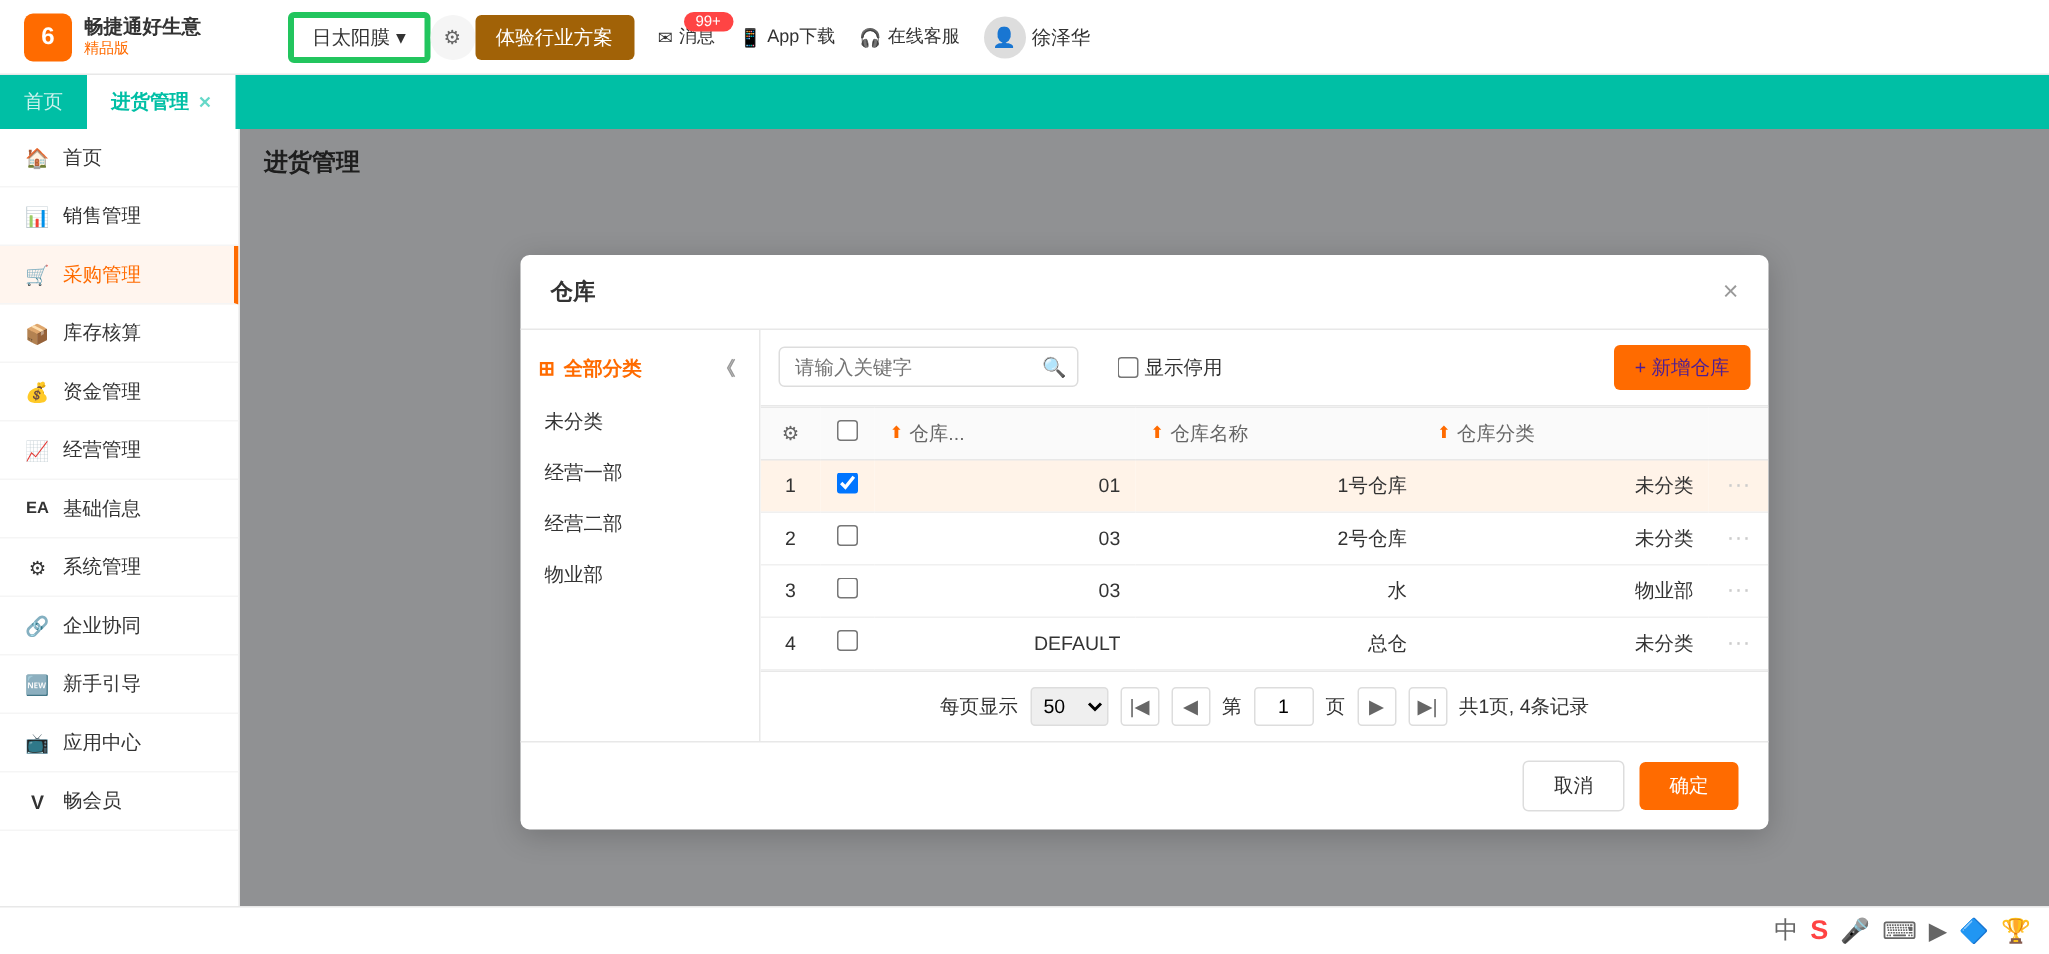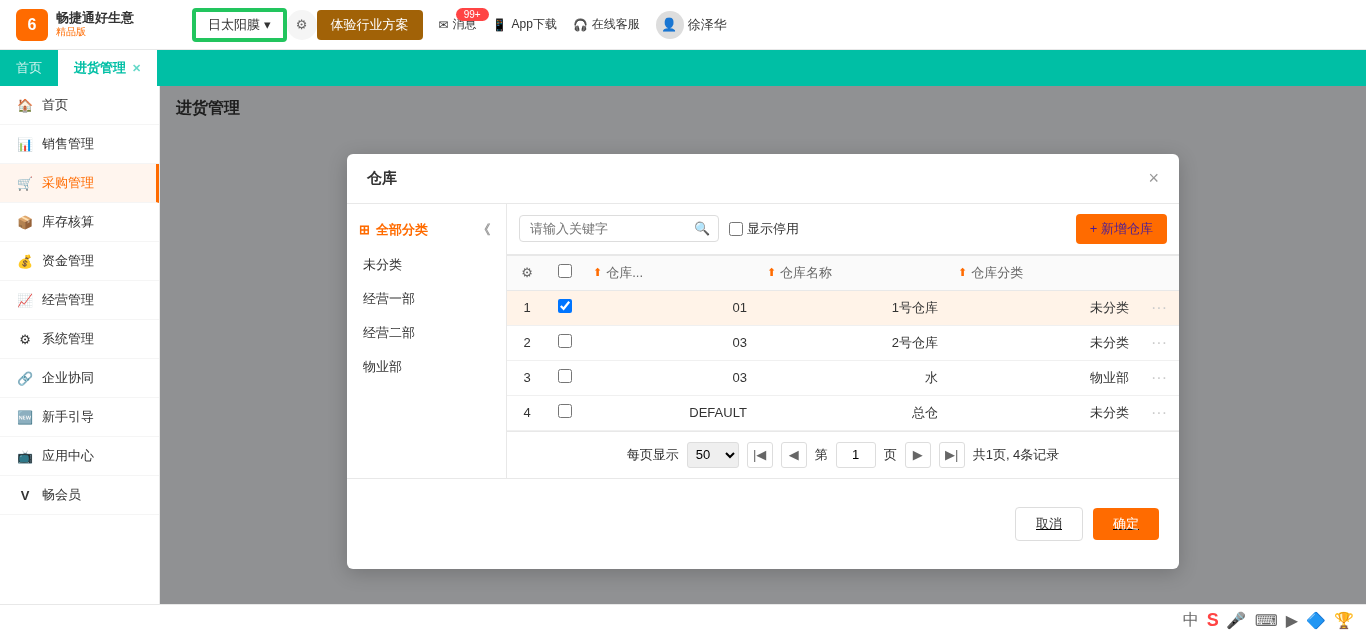--- a/index.html
+++ b/index.html
@@ -149,21 +149,21 @@
       margin-left: auto; cursor: pointer; color: #999;
       width: 20px; height: 20px; display: flex; align-items: center; justify-content: center;
     }
 
     
     .modal-content-area {
       flex: 1; display: flex; flex-direction: column; overflow: hidden;
     }
     .modal-toolbar {
       padding: 10px 12px;
-      display: flex; align-items: center; gap: 10px;
+      display: flex; align-items: center; gap: 26px;
       border-bottom: 1px solid #e8e8e8;
     }
     .search-input-wrap {
       position: relative; display: flex; align-items: center;
     }
     .search-input {
       border: 1px solid #ddd; border-radius: 4px;
       padding: 5px 30px 5px 10px; font-size: 13px; width: 200px; color: #999;
     }
     .search-icon { position: absolute; right: 8px; color: #999; cursor: pointer; }
@@ -212,24 +212,23 @@
       width: 40px; height: 26px; border: 1px solid #ddd; border-radius: 3px;
       text-align: center; font-size: 13px;
     }
     .page-select {
       height: 26px; border: 1px solid #ddd; border-radius: 3px; font-size: 13px;
       padding: 0 4px;
     }
 
     
     .modal-footer {
-      padding: 28px 20px;
+      padding: 12px 20px;
       display: flex; align-items: center; justify-content: flex-end; gap: 10px;
       border-top: 1px solid #e8e8e8;
-      text-decoration: underline;
     }
     .cancel-btn {
       padding: 7px 20px; border: 1px solid #ddd; background: #fff;
       border-radius: 4px; cursor: pointer; font-size: 13px; color: #333;
     }
     .confirm-btn {
       padding: 7px 20px; border: none; background: #ff6b00;
       border-radius: 4px; cursor: pointer; font-size: 13px; color: #fff;
     }
 
@@ -322,20 +321,24 @@
       <span class="sidebar-icon">📦</span>
       <span>库存核算</span>
     </div>
     <div class="sidebar-item">
       <span class="sidebar-icon">💰</span>
       <span>资金管理</span>
     </div>
     <div class="sidebar-item">
       <span class="sidebar-icon">📈</span>
       <span>经营管理</span>
+    </div>
+    <div class="sidebar-item">
+      <span class="sidebar-icon" style="font-size:11px;font-weight:bold;">EA</span>
+      <span>基础信息</span>
     </div>
     <div class="sidebar-item">
       <span class="sidebar-icon">⚙</span>
       <span>系统管理</span>
     </div>
     <div class="sidebar-item">
       <span class="sidebar-icon">🔗</span>
       <span>企业协同</span>
     </div>
     <div class="sidebar-item">

